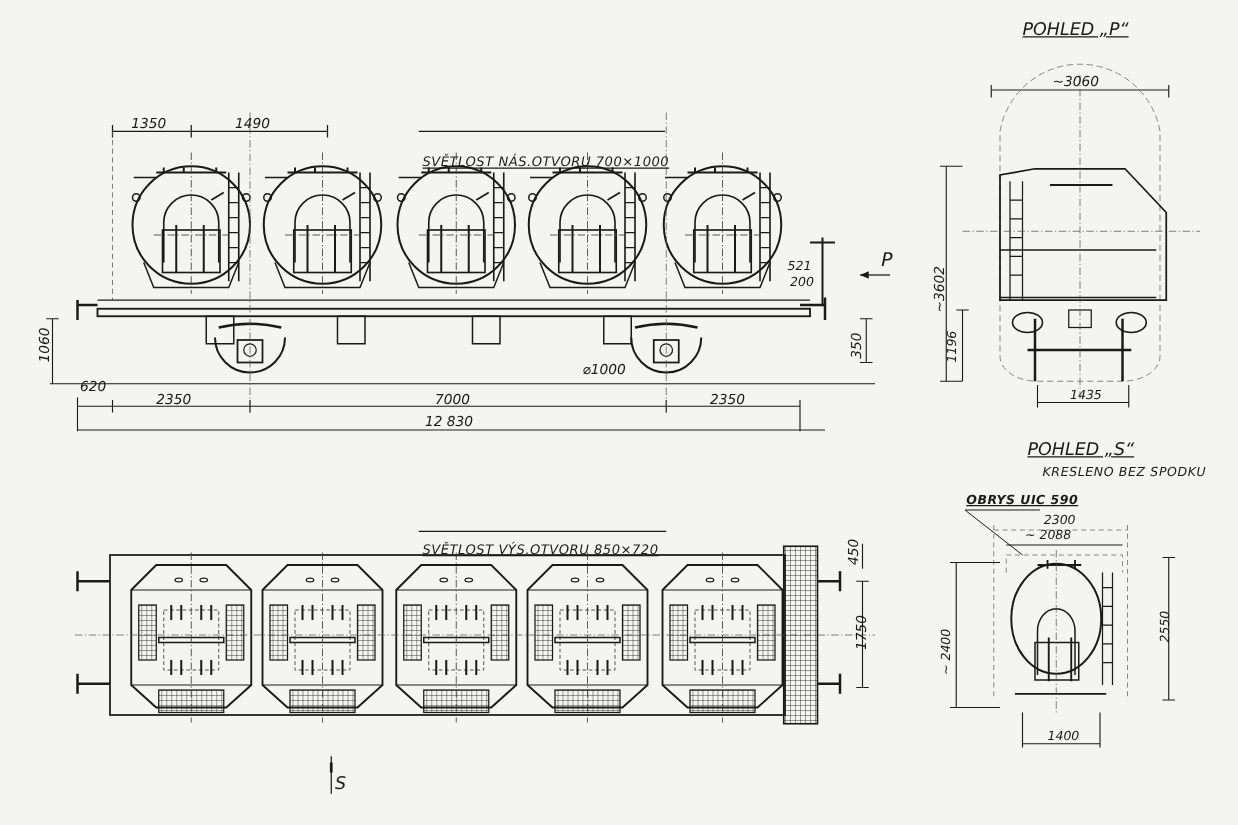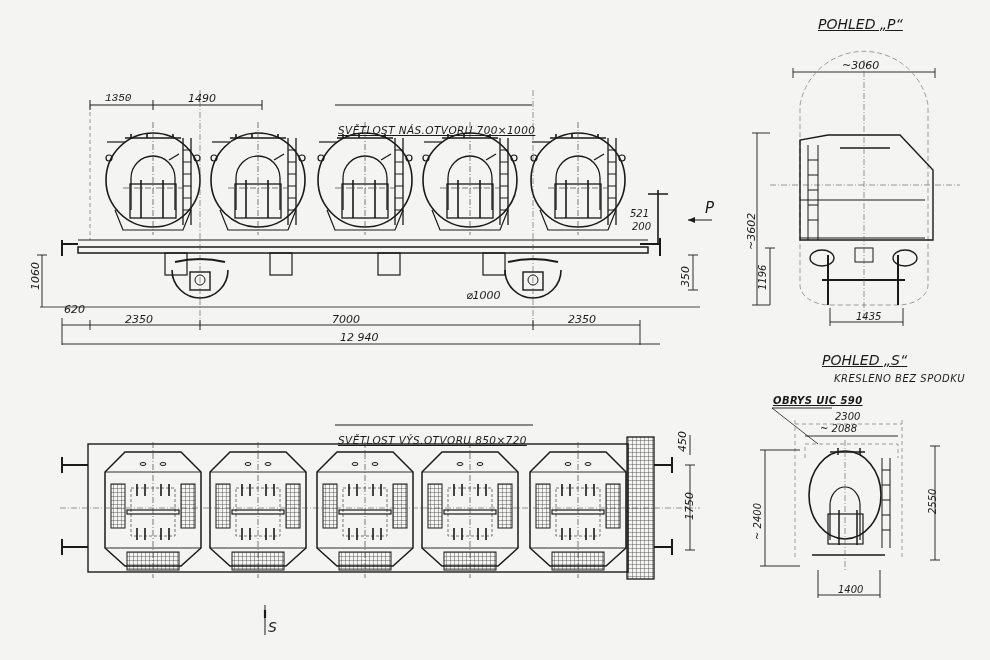--- a/index.html
+++ b/index.html
@@ -160,34 +160,34 @@
     <path d="M830 452 H865 M838 448 V455 M860 448 V455" stroke="#1a1a1a" stroke-width="1.5"></path>
     <path d="M882 458 V548 M890 458 V548 M882 470 H890 M882 485 H890 M882 500 H890 M882 515 H890 M882 530 H890" stroke="#1a1a1a" stroke-width="1"></path>
     <path d="M812 555 H885" stroke="#1a1a1a" stroke-width="1.4"></path>
     <line x1="845" y1="440" x2="845" y2="570" stroke="#555" stroke-width="0.6" stroke-dasharray="6 2 1 2"></line>
     <path d="M765 450 V566 M760 450 H800 M760 566 H800" stroke="#1a1a1a" stroke-width="0.9"></path>
     <path d="M935 446 V560 M930 446 H940 M930 560 H940" stroke="#1a1a1a" stroke-width="0.9"></path>
     <path d="M818 595 H880 M818 570 V598 M880 570 V598" stroke="#1a1a1a" stroke-width="0.9"></path>
   </g>
 </svg>
 
-<span class="lbl" style="left:105px;top:93px;font-family:Liberation Mono, monospace;">1350</span>
+<span class="lbl" style="left:105px;top:93px;">1350</span>
 <span class="lbl" style="left:188px;top:93px;">1490</span>
 <span class="lbl note u" style="left:338px;top:93px;margin-top:32px;">SVĚTLOST NÁS.OTVORU 700×1000</span>
 <span class="lbl" style="left:630px;top:209px;font-size:10px;">521</span>
 <span class="lbl" style="left:632px;top:222px;font-size:10px;">200</span>
 <span class="lbl" style="left:705px;top:201px;font-size:15px;">P</span>
 <span class="lbl vert" style="left:30px;top:290px;">1060</span>
 <span class="lbl vert" style="left:680px;top:287px;">350</span>
 <span class="lbl" style="left:466px;top:290px;">⌀1000</span>
 <span class="lbl" style="left:64px;top:304px;">620</span>
 <span class="lbl" style="left:125px;top:314px;">2350</span>
-<span class="lbl" style="left:332px;top:314px;">7000</span>
+<span class="lbl" style="left:348px;top:314px;">7000</span>
 <span class="lbl" style="left:568px;top:314px;">2350</span>
-<span class="lbl" style="left:340px;top:332px;">12 940</span>
+<span class="lbl" style="left:340px;top:332px;">12 830</span>
 
 <span class="lbl note u" style="left:338px;top:413px;margin-top:22px;">SVĚTLOST VÝS.OTVORU 850×720</span>
 <span class="lbl vert" style="left:677px;top:452px;">450</span>
 <span class="lbl vert" style="left:684px;top:520px;">1750</span>
 <span class="lbl" style="left:268px;top:620px;font-size:14px;">S</span>
 
 <span class="lbl ttl" style="left:818px;top:17px;">POHLED „P“</span>
 <span class="lbl" style="left:842px;top:60px;">~3060</span>
 <span class="lbl vert" style="left:746px;top:250px;">~3602</span>
 <span class="lbl vert" style="left:758px;top:290px;font-size:10px;">1196</span>

